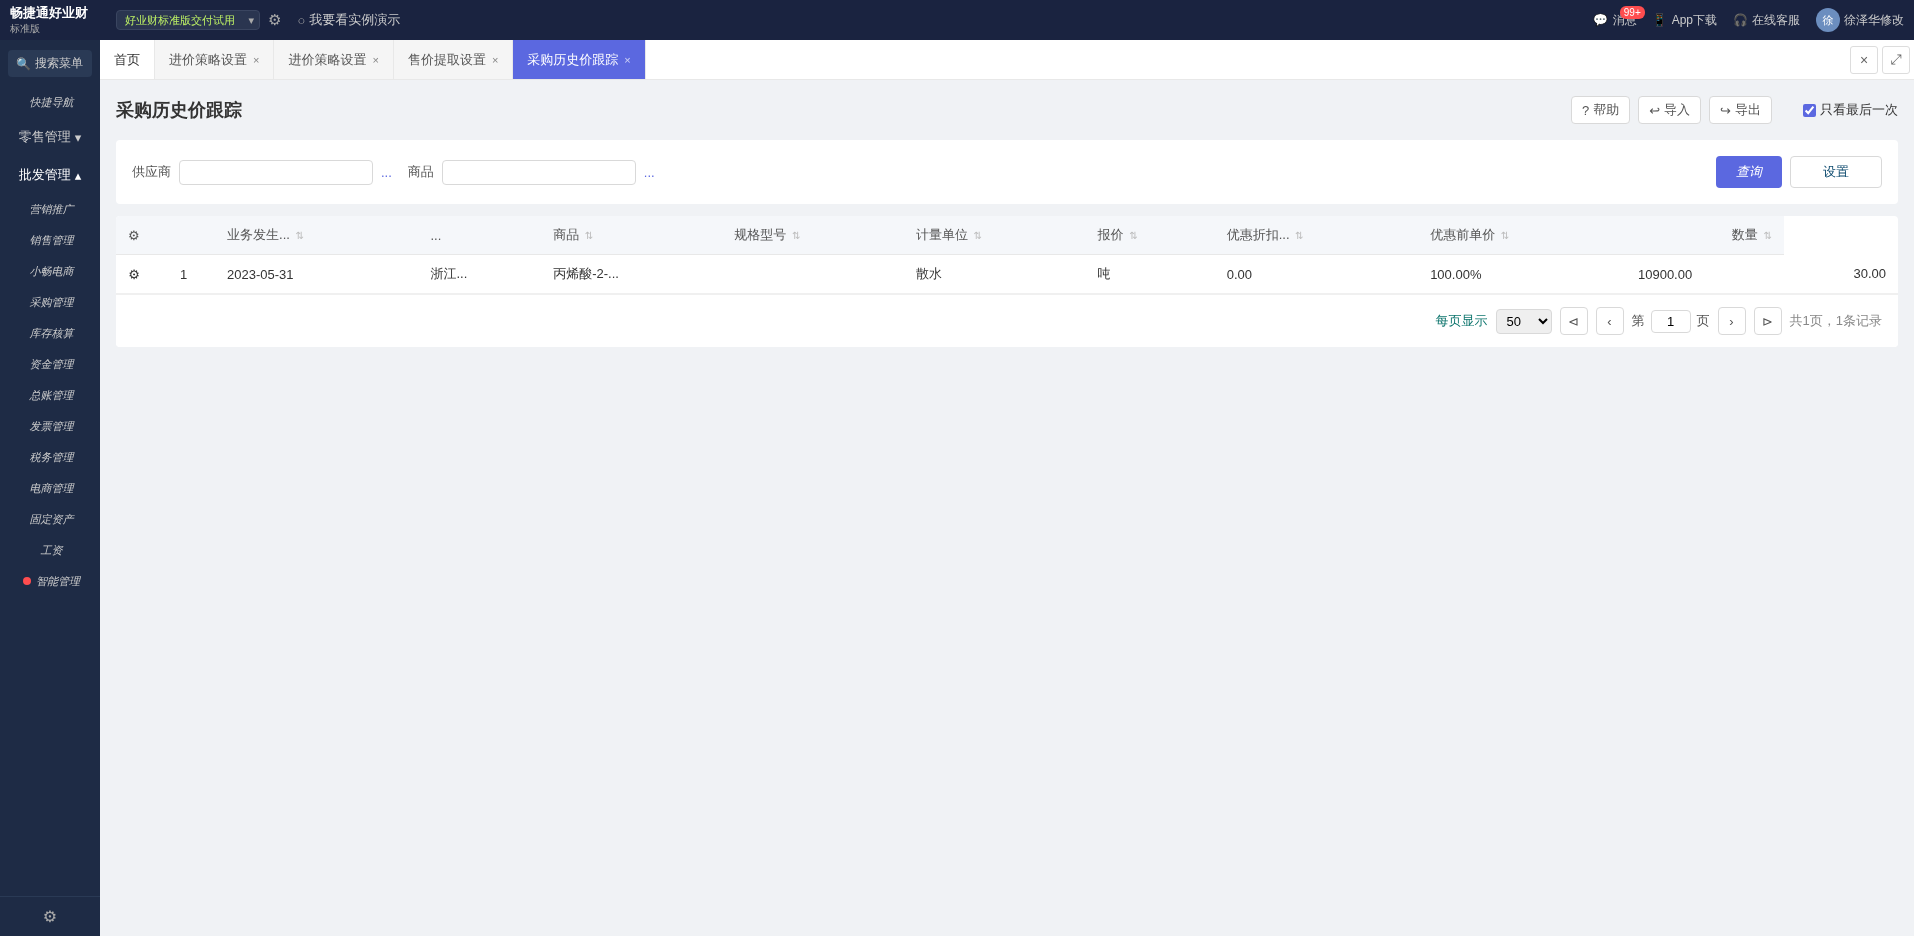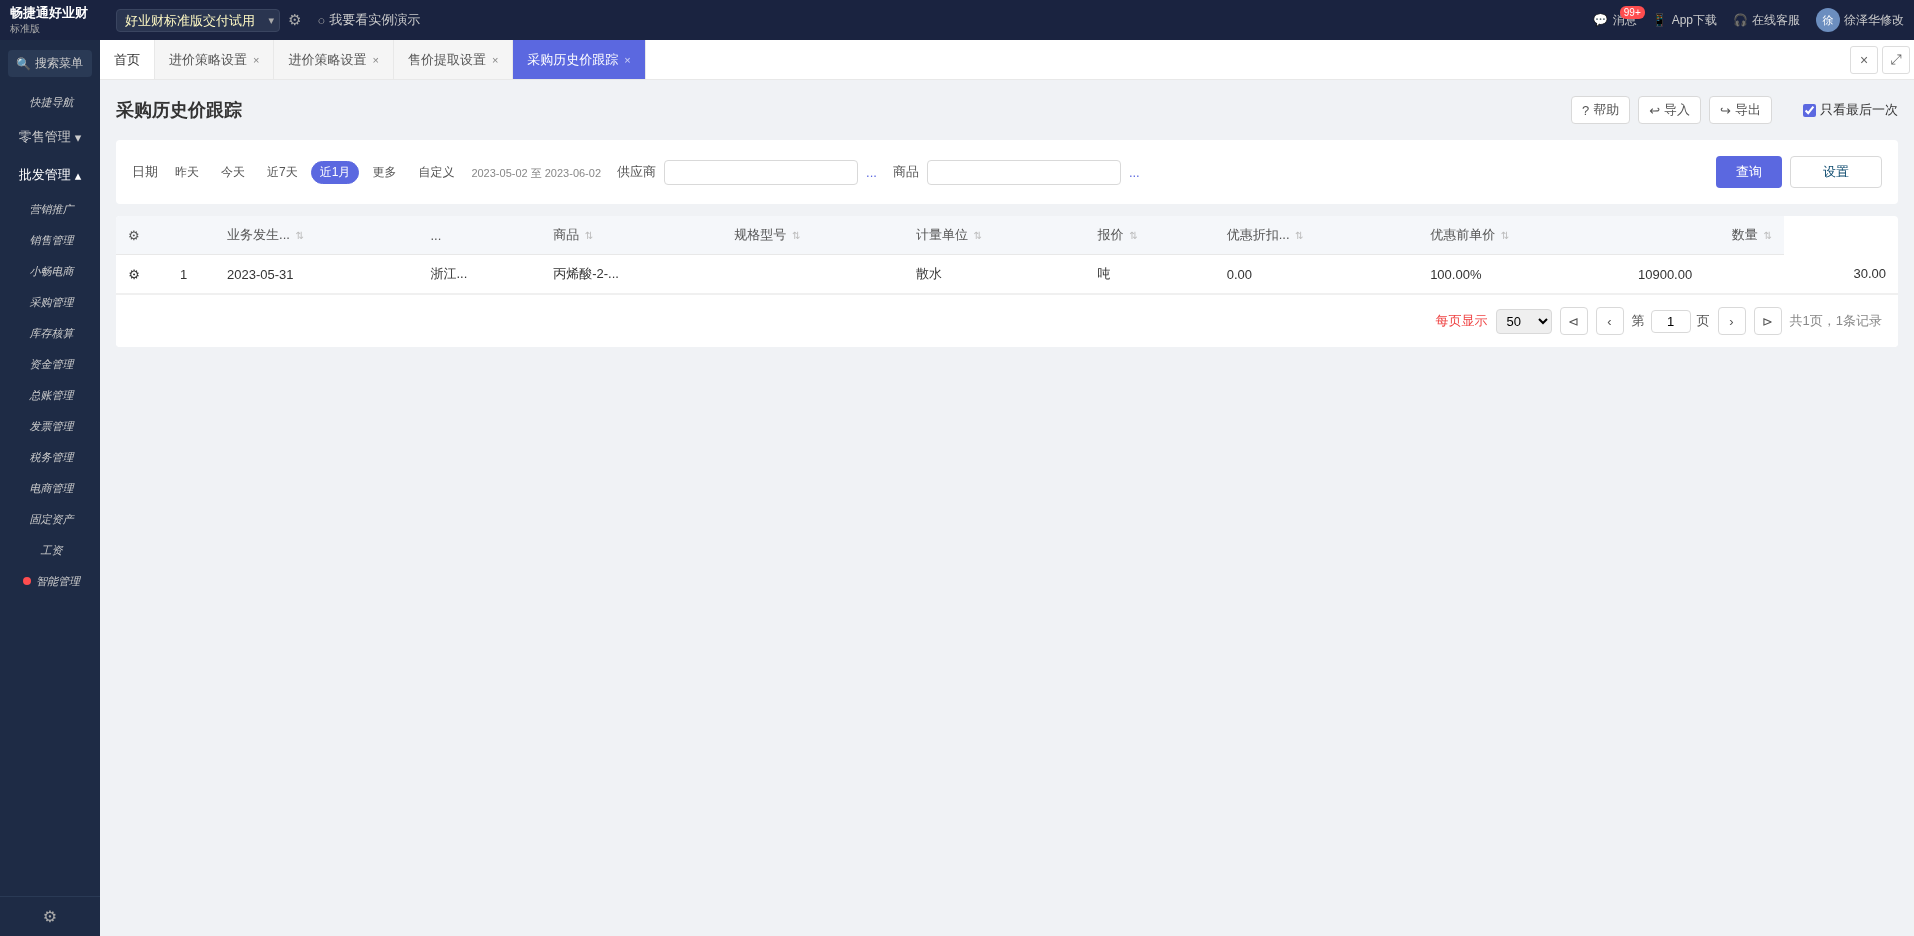--- a/index.html
+++ b/index.html
@@ -3,21 +3,21 @@
   <meta charset="utf-8">
   <style>
     * { box-sizing: border-box; margin: 0; padding: 0; }
     body { font-family: 'Microsoft YaHei', SimHei, sans-serif; font-size: 13px; background: #f0f2f5; display: flex; flex-direction: column; height: 936px; overflow: hidden; }
 
     
     .topbar { height: 40px; background: #1a2340; display: flex; align-items: center; padding: 0 10px; color: #fff; flex-shrink: 0; }
     .topbar-logo { display: flex; flex-direction: column; align-items: flex-start; margin-right: 16px; min-width: 90px; }
     .topbar-logo-title { font-size: 13px; color: #fff; font-weight: bold; white-space: nowrap; }
     .topbar-logo-sub { font-size: 10px; color: #aaa; }
-    .topbar-select { background: #2a3550; border: 1px solid #3a4560; color: #fef9c3; border-radius: 4px; padding: 3px 24px 3px 8px; font-size: 13px; appearance: none; cursor: pointer; position: relative; }
+    .topbar-select { background: #2a3550; border: 1px solid #3a4560; color: #bef264; border-radius: 4px; padding: 3px 24px 3px 8px; font-size: 11px; appearance: none; cursor: pointer; position: relative; }
     .topbar-select-wrap { position: relative; display: flex; align-items: center; }
     .topbar-select-wrap::after { content: '▾'; position: absolute; right: 6px; color: #aaa; font-size: 11px; pointer-events: none; }
     .topbar-gear { margin-left: 8px; color: #aaa; cursor: pointer; font-size: 15px; }
     .topbar-demo { margin-left: 16px; display: flex; align-items: center; gap: 4px; color: #ccc; font-size: 13px; cursor: pointer; }
     .topbar-demo-icon { color: #aaa; }
     .topbar-right { margin-left: auto; display: flex; align-items: center; gap: 16px; }
     .topbar-right-item { display: flex; align-items: center; gap: 4px; color: #ccc; cursor: pointer; font-size: 12px; position: relative; }
     .badge { background: #ff4d4f; color: #fff; border-radius: 6px; font-size: 10px; padding: 1px 4px; position: absolute; top: -6px; right: -8px; }
     .topbar-avatar { width: 24px; height: 24px; border-radius: 50%; background: #6c8ebf; display: flex; align-items: center; justify-content: center; color: #fff; font-size: 11px; }
 
@@ -60,35 +60,35 @@
     .filter-area { background: #fff; border-radius: 4px; padding: 16px; margin-bottom: 12px; }
     .filter-row { display: flex; align-items: center; gap: 16px; flex-wrap: wrap; }
     .filter-item { display: flex; align-items: center; gap: 8px; }
     .filter-label { color: #555; font-size: 13px; white-space: nowrap; }
     .date-options { display: flex; align-items: center; gap: 4px; }
     .date-btn { padding: 2px 8px; border: 1px solid transparent; border-radius: 12px; cursor: pointer; font-size: 12px; color: #555; background: transparent; }
     .date-btn.active { background: #5b68e0; color: #fff; border-color: #5b68e0; border-radius: 12px; }
     .date-range { font-size: 11px; color: #888; margin-top: 2px; }
     .supplier-input { border: 1px solid #d9d9d9; border-radius: 4px; padding: 4px 8px; font-size: 13px; min-width: 200px; color: #333; }
     .more-btn { color: #5b68e0; cursor: pointer; font-size: 13px; }
-    .query-btn { background: #5b68e0; color: #fff; border: none; border-radius: 4px; padding: 6px 20px; cursor: pointer; font-size: 13px; }
+    .query-btn { background: #5b68e0; color: #fff; border: none; border-radius: 4px; padding: 6px 20px; cursor: pointer; font-size: 13px; font-style: italic; }
     .settings-btn { border: 1px solid #d9d9d9; background: #fff; color: #0c4a6e; border-radius: 4px; padding: 6px 32px; cursor: pointer; font-size: 13px; }
 
     
     .table-container { background: #fff; border-radius: 4px; overflow: hidden; }
     .data-table { width: 100%; border-collapse: collapse; font-size: 13px; }
     .data-table th { background: #f5f7fa; border-bottom: 1px solid #e8e8e8; padding: 10px 12px; text-align: left; color: #555; font-weight: normal; white-space: nowrap; }
     .data-table th .sort-icon { color: #bbb; font-size: 10px; margin-left: 2px; }
     .data-table td { padding: 10px 12px; border-bottom: 1px solid #f0f0f0; color: #333; white-space: nowrap; }
     .gear-col { width: 36px; text-align: center; }
     .row-num { color: #888; text-align: center; }
 
     
     .pagination { display: flex; align-items: center; justify-content: flex-end; padding: 12px 16px; background: #fff; border-top: 1px solid #f0f0f0; gap: 8px; }
-    .pagination-label { color: #ef4444; font-size: 13px; }
+    .pagination-label { color: #0f766e; font-size: 13px; }
     .pagination-select { border: 1px solid #d9d9d9; border-radius: 4px; padding: 3px 6px; font-size: 13px; }
     .pagination-btn { width: 28px; height: 28px; display: flex; align-items: center; justify-content: center; border: 1px solid #d9d9d9; border-radius: 4px; background: #fff; cursor: pointer; color: #555; font-size: 13px; }
     .pagination-btn:disabled { color: #ccc; cursor: not-allowed; }
     .pagination-page { display: flex; align-items: center; gap: 6px; font-size: 13px; color: #555; }
     .pagination-page input { width: 40px; border: 1px solid #d9d9d9; border-radius: 4px; padding: 3px 6px; text-align: center; font-size: 13px; }
     .pagination-info { color: #888; font-size: 13px; text-align: right; }
   </style>
 </head>
 <body>
 
@@ -241,34 +241,20 @@
           </button>
           <label class="checkbox-label">
             <input type="checkbox" checked="" style="">
             <span>只看最后一次</span>
           </label>
         </div>
       </div>
 
       <div class="filter-area">
         <div class="filter-row">
-          <div class="filter-item">
-            <span class="filter-label">日期</span>
-            <div class="date-options">
-              <button class="date-btn">昨天</button>
-              <button class="date-btn">今天</button>
-              <button class="date-btn">近7天</button>
-              <button class="date-btn active">近1月</button>
-              <button class="date-btn">更多</button>
-              <button class="date-btn">自定义</button>
-            </div>
-            <div style="display:flex; flex-direction:column;">
-              <div class="date-range">2023-05-02 至 2023-06-02</div>
-            </div>
-          </div>
 
           <div class="filter-item">
             <span class="filter-label">供应商</span>
             <input class="supplier-input" type="text" style="min-width: 180px;" placeholder="">
             <span class="more-btn">...</span>
           </div>
 
           <div class="filter-item">
             <span class="filter-label">商品</span>
             <input class="supplier-input" type="text" style="min-width: 180px;" placeholder="">

